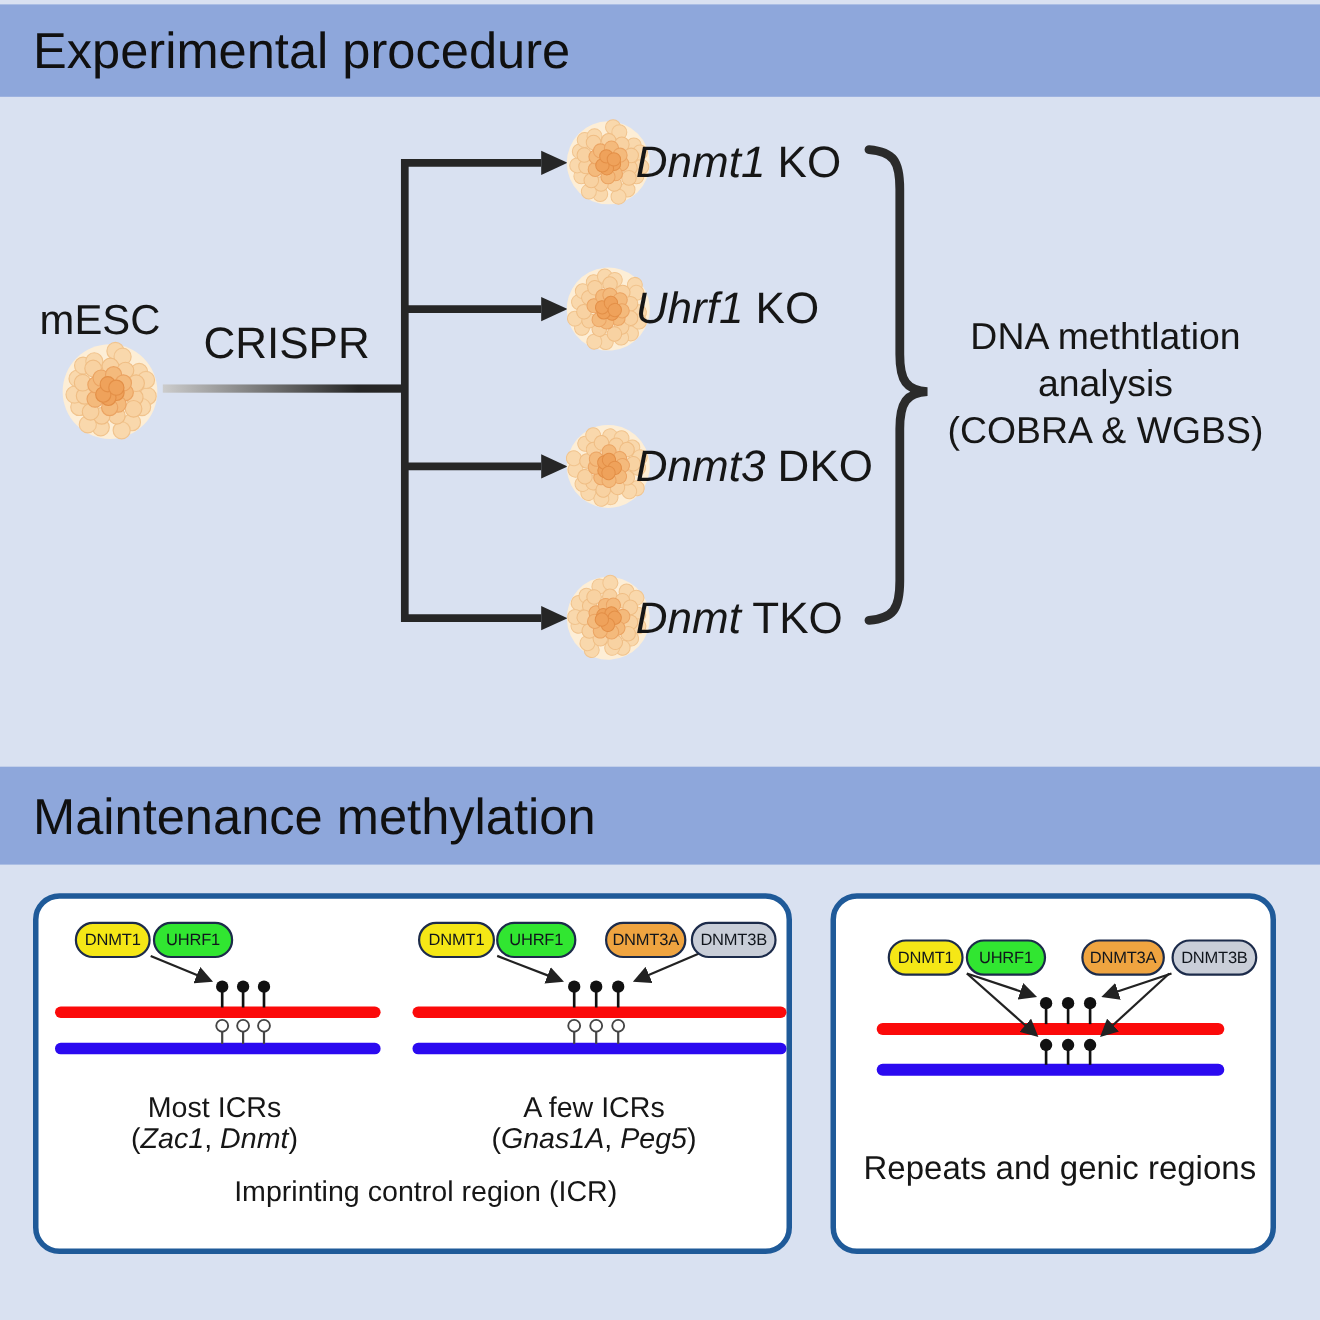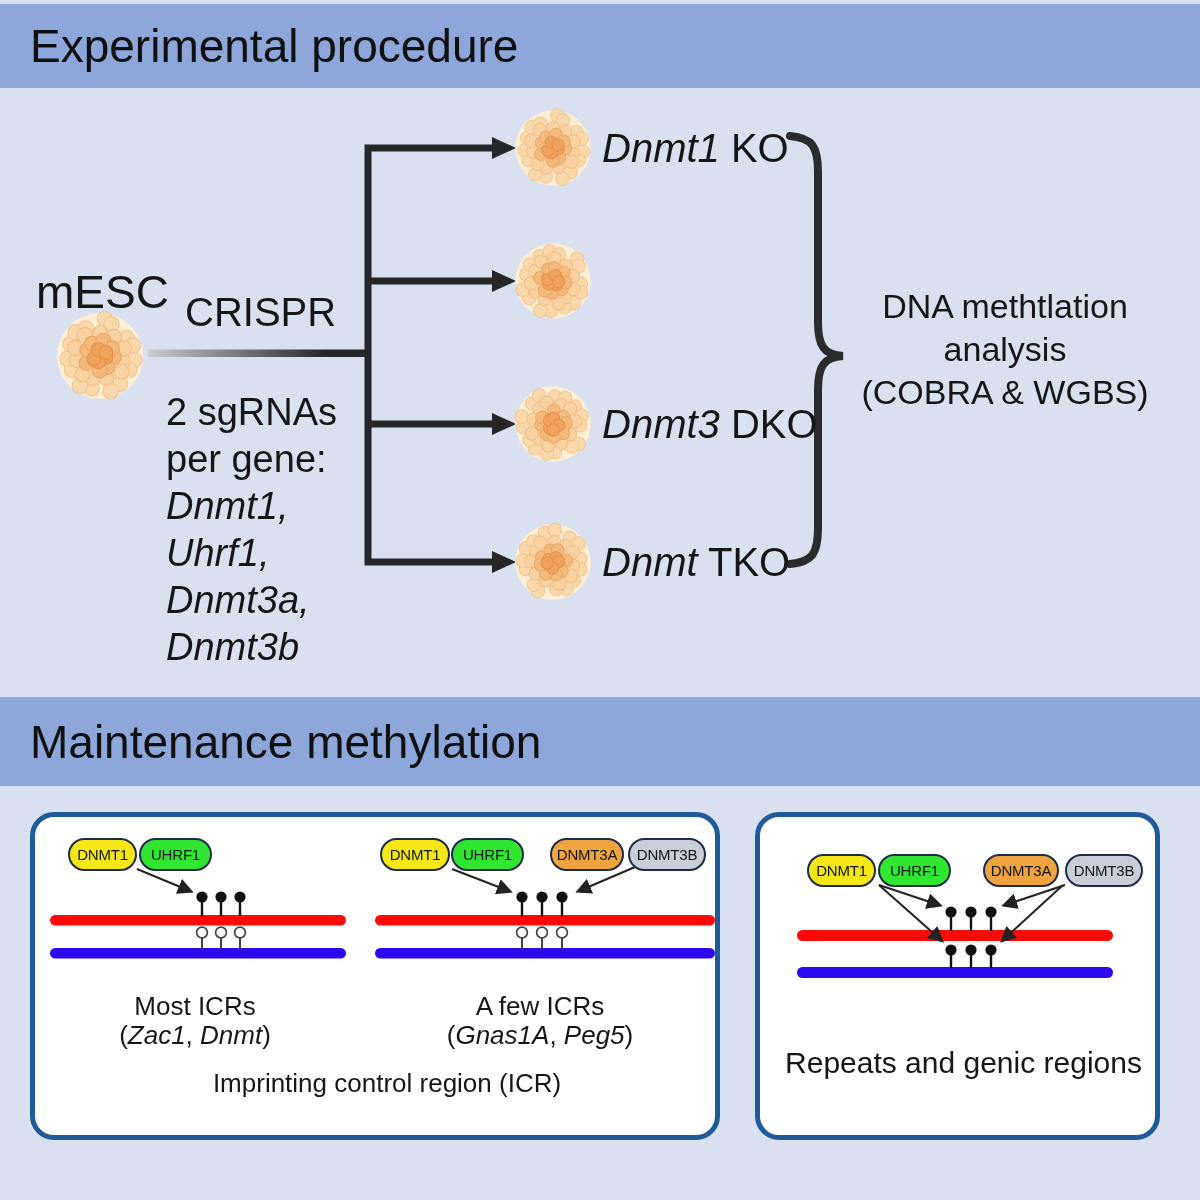--- a/index.html
+++ b/index.html
@@ -4,25 +4,25 @@
 <style>
   html,body{margin:0;padding:0;}
   .page{position:relative;width:1200px;height:1200px;background:#d9e1f1;overflow:hidden;
         font-family:"Liberation Sans",sans-serif;color:#161616;}
   .hdr{position:absolute;left:0;width:1200px;background:#8ea7db;display:flex;align-items:center;
        padding-left:30px;box-sizing:border-box;font-size:46px;font-weight:500;color:#101010;}
   .hdr1{top:4px;height:84px;}
   .hdr2{top:697px;height:89px;}
   .topsvg{position:absolute;left:0;top:0;}
   .lbl{position:absolute;white-space:nowrap;}
-  .mesc{left:36px;top:268px;font-size:46px;line-height:48px;}
+  .mesc{left:36px;top:268px;font-size:38px;line-height:48px;}
   .crispr{left:185px;top:288px;font-size:40px;line-height:48px;}
   .sgrna{position:absolute;left:166px;top:389px;font-size:38px;line-height:47px;}
   .sgrna .it{font-style:italic;}
-  .blabel{position:absolute;left:602px;font-size:40px;line-height:54px;white-space:nowrap;}
+  .blabel{position:absolute;left:578px;font-size:40px;line-height:54px;white-space:nowrap;}
   .analysis{position:absolute;left:833px;top:285px;width:344px;text-align:center;
             font-size:34px;line-height:43px;}
   .box{position:absolute;top:812px;height:328px;background:#ffffff;border:5px solid #1f5a99;
        border-radius:24px;box-sizing:border-box;}
   .icrbox{left:30px;width:690px;}
   .repbox{left:755px;width:405px;}
   .box svg{position:absolute;left:-5px;top:-5px;}
   .pill{position:absolute;height:33px;border:2.5px solid #1c2b4a;border-radius:17px;
         display:flex;align-items:center;justify-content:center;font-size:15px;
         letter-spacing:-0.2px;color:#10151c;box-sizing:border-box;background:#fff;}
@@ -108,31 +108,26 @@
     <use href="#cell-def" transform="translate(553,424) scale(0.92) rotate(120)"></use>
     <use href="#cell-def" transform="translate(553,562) scale(0.92) rotate(200)"></use>
 
     <path d="M790,136 C812,138 818,146 818,172 L818,322 C818,346 824,355 843,356
              C824,357 818,366 818,390 L818,528 C818,554 812,562 790,564" stroke="#2b2b2b" stroke-width="8" fill="none" stroke-linecap="round"></path>
   </svg>
 
   <div class="lbl mesc">mESC</div>
   <div class="lbl crispr">CRISPR</div>
 
-  <div class="sgrna">
-    <div>2 sgRNAs</div>
-    <div>per gene:</div>
-    <div class="it">Dnmt1,</div>
-    <div class="it">Uhrf1,</div>
-    <div class="it">Dnmt3a,</div>
-    <div class="it">Dnmt3b</div>
-  </div>
 
   <div class="blabel" style="top:121px">
     <i>Dnmt1</i><span> KO</span>
+  </div>
+  <div class="blabel" style="top:254px">
+    <i>Uhrf1</i><span> KO</span>
   </div>
   <div class="blabel" style="top:397px">
     <i>Dnmt3</i><span> DKO</span>
   </div>
   <div class="blabel" style="top:535px">
     <i>Dnmt</i><span> TKO</span>
   </div>
 
   <div class="analysis">
     <div>DNA methtlation</div>

